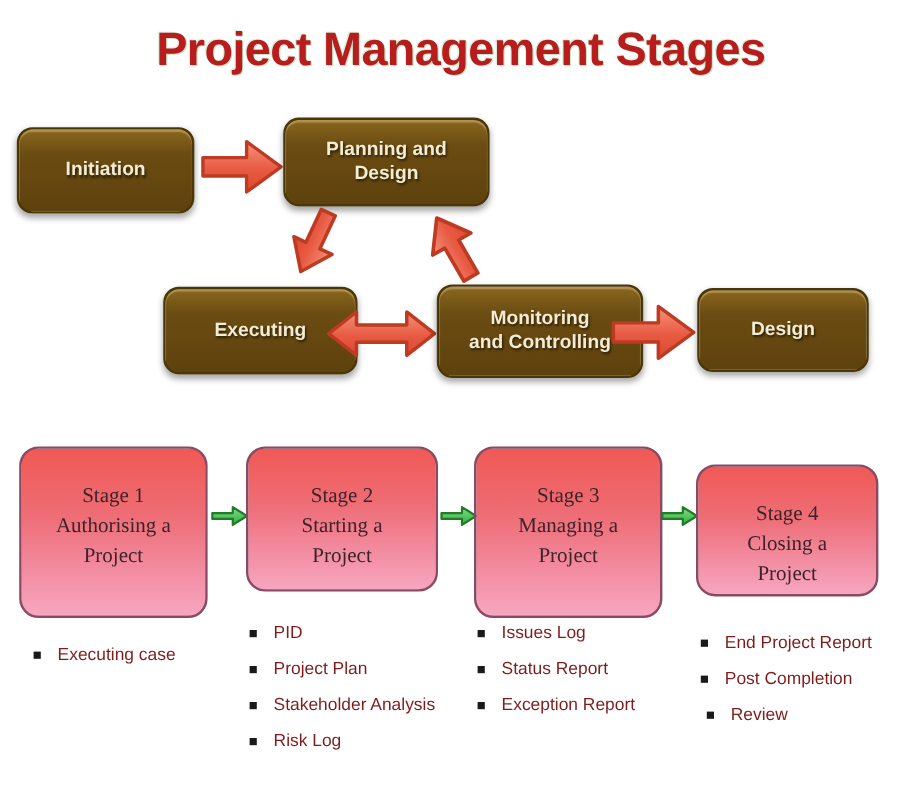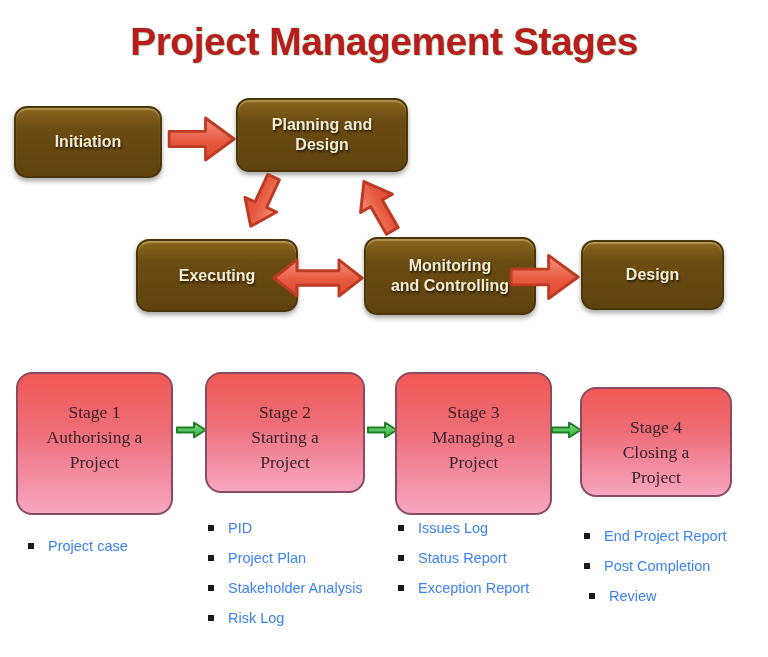--- a/index.html
+++ b/index.html
@@ -61,21 +61,21 @@
     color: #3d2329;
     font-size: 17.5px;
     line-height: 25px;
     font-family: Liberation Serif, serif;
   }
   .stage-box span { display: block; }
 
   .deliverables {
     position: absolute;
     list-style: none;
-    color: #3b82f6;
+    color: #7f1d1d;
     font-size: 14.5px;
   }
   .deliverables li {
     display: flex;
     align-items: flex-start;
     margin-bottom: 14px;
     white-space: nowrap;
   }
   .bullet-sq {
     display: inline-block;
@@ -182,21 +182,21 @@
 
   <div class="stage-box" style="left:580px; top:387px; width:152px; height:110px">
     <span>Stage 4</span>
     <span>Closing a</span>
     <span>Project</span>
   </div>
 
   <ul class="deliverables" style="left:28px; top:538px">
     <li>
       <span class="bullet-sq"></span>
-      <span>Project case</span>
+      <span>Executing case</span>
     </li>
   </ul>
 
   <ul class="deliverables" style="left:208px; top:520px">
     <li>
       <span class="bullet-sq"></span>
       <span>PID</span>
     </li>
     <li>
       <span class="bullet-sq"></span>

